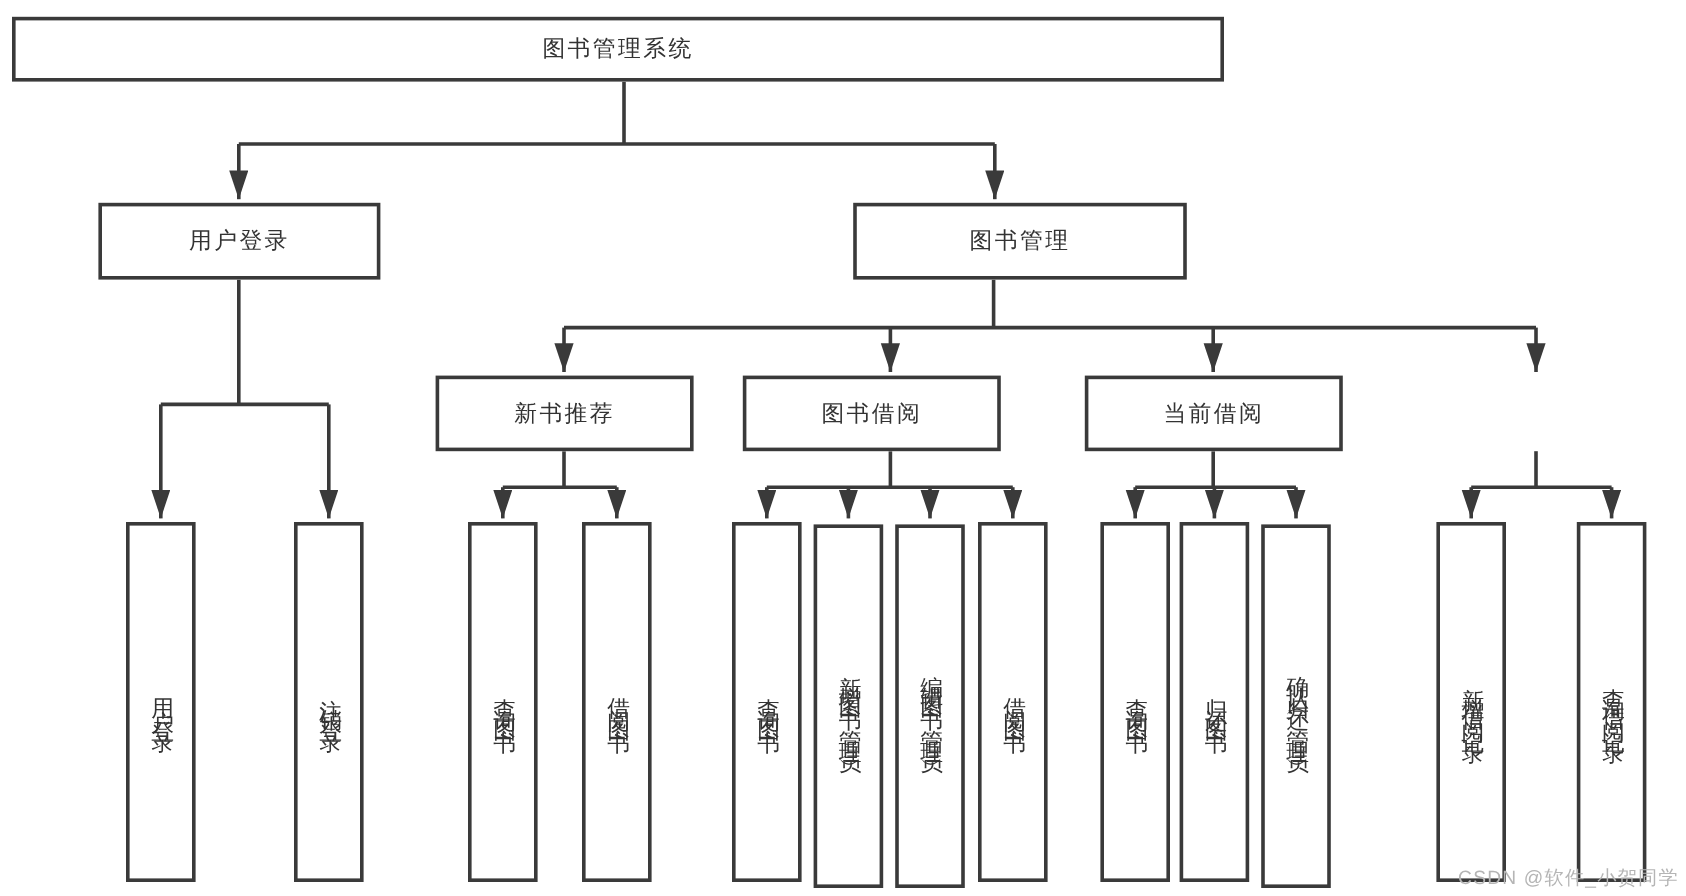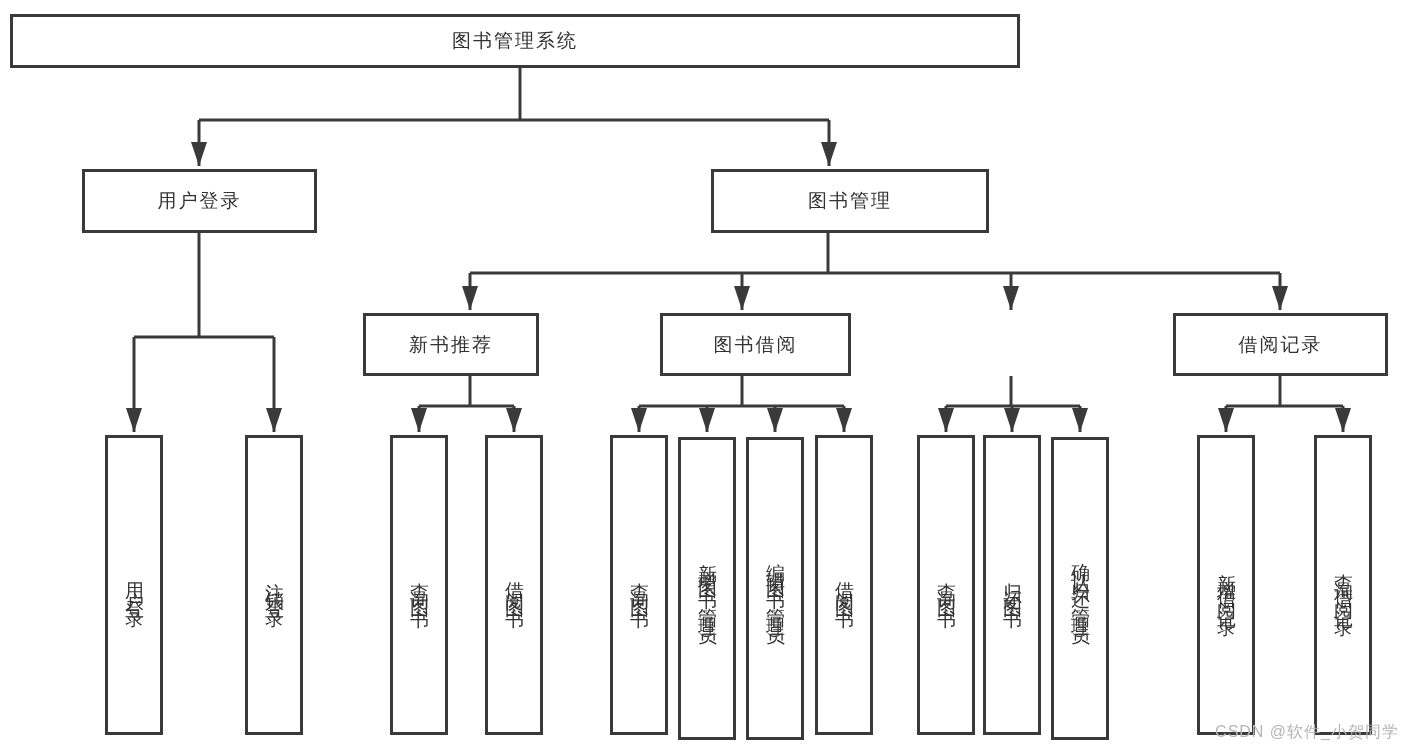--- a/index.html
+++ b/index.html
@@ -110,23 +110,23 @@
       <path d="M1226,406 V432" marker-end="url(#arrow)"></path>
       <path d="M1343,406 V432" marker-end="url(#arrow)"></path>
     </g>
   </svg>
 
   <div class="node h" style="left:10px; top:14px; width:1010px; height:54px;">图书管理系统</div>
 
   <div class="node h" style="left:82px; top:169px; width:235px; height:64px;">用户登录</div>
   <div class="node h" style="left:711px; top:169px; width:278px; height:64px;">图书管理</div>
 
-  <div class="node h" style="left:363px; top:313px; width:176px; height:63px;">新书推荐</div>
-  <div class="node h" style="left:660px; top:313px; width:191px; height:63px;">图书借阅</div>
-  <div class="node h" style="left:1173px; top:313px; width:215px; height:63px;">借阅记录</div>
+  <div class="node h" style="left:363px; top:313px; width:215px; height:63px;">新书推荐</div>
+  <div class="node h" style="left:619px; top:313px; width:215px; height:63px;">图书借阅</div>
+  <div class="node h" style="left:904px; top:313px; width:215px; height:63px;">当前借阅</div>
 
   <div class="node v" style="left:105px; top:435px; width:58px; height:300px;">
     <span class="vtext">用户登录</span>
   </div>
   <div class="node v" style="left:245px; top:435px; width:58px; height:300px;">
     <span class="vtext">注销登录</span>
   </div>
 
   <div class="node v" style="left:390px; top:435px; width:58px; height:300px;">
     <span class="vtext">查询图书</span>

